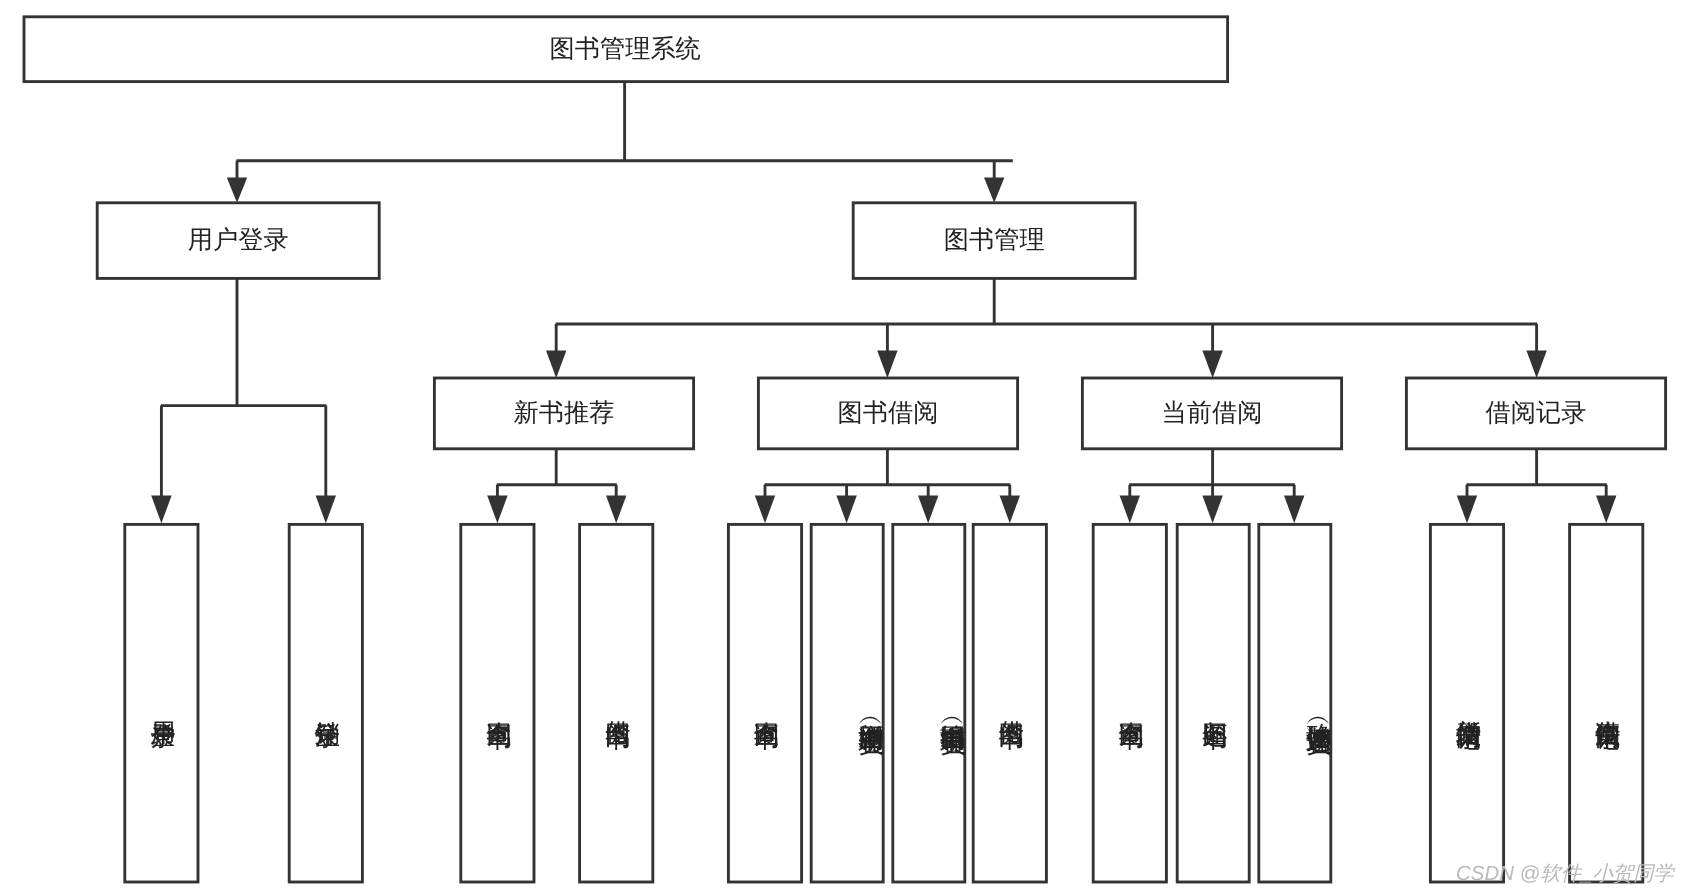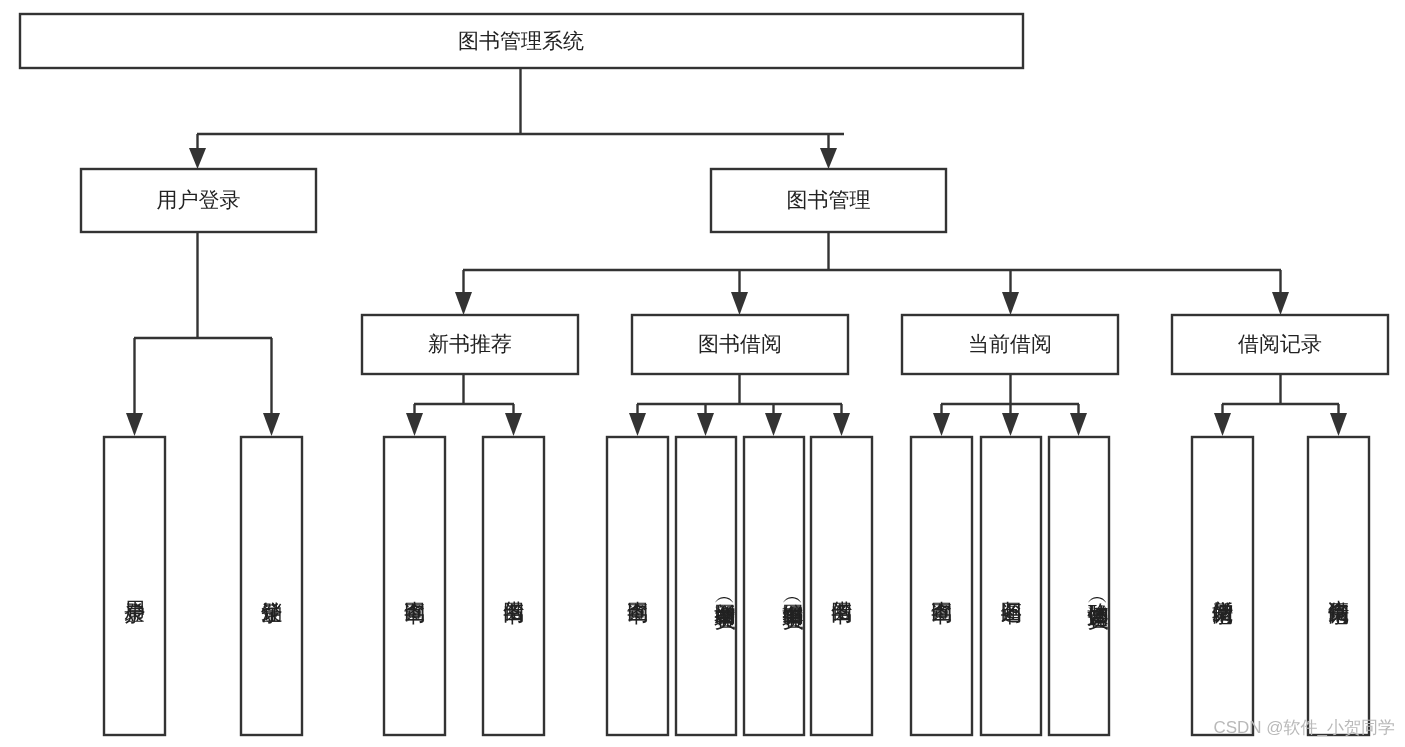--- a/index.html
+++ b/index.html
@@ -64,20 +64,21 @@
   }
   .watermark {
     position: absolute;
     right: 10px;
     bottom: 8px;
     font-family: "Liberation Sans", "DejaVu Sans", sans-serif;
     font-size: 17px;
     color: #b9b9b9;
     white-space: nowrap;
     user-select: none;
+    font-style: italic;
   }
 </style>
 </head>
 <body>
 
 <div id="diagram-root">
 
   <svg id="flow-svg" viewBox="0 0 1405 747">
 
     <g>

